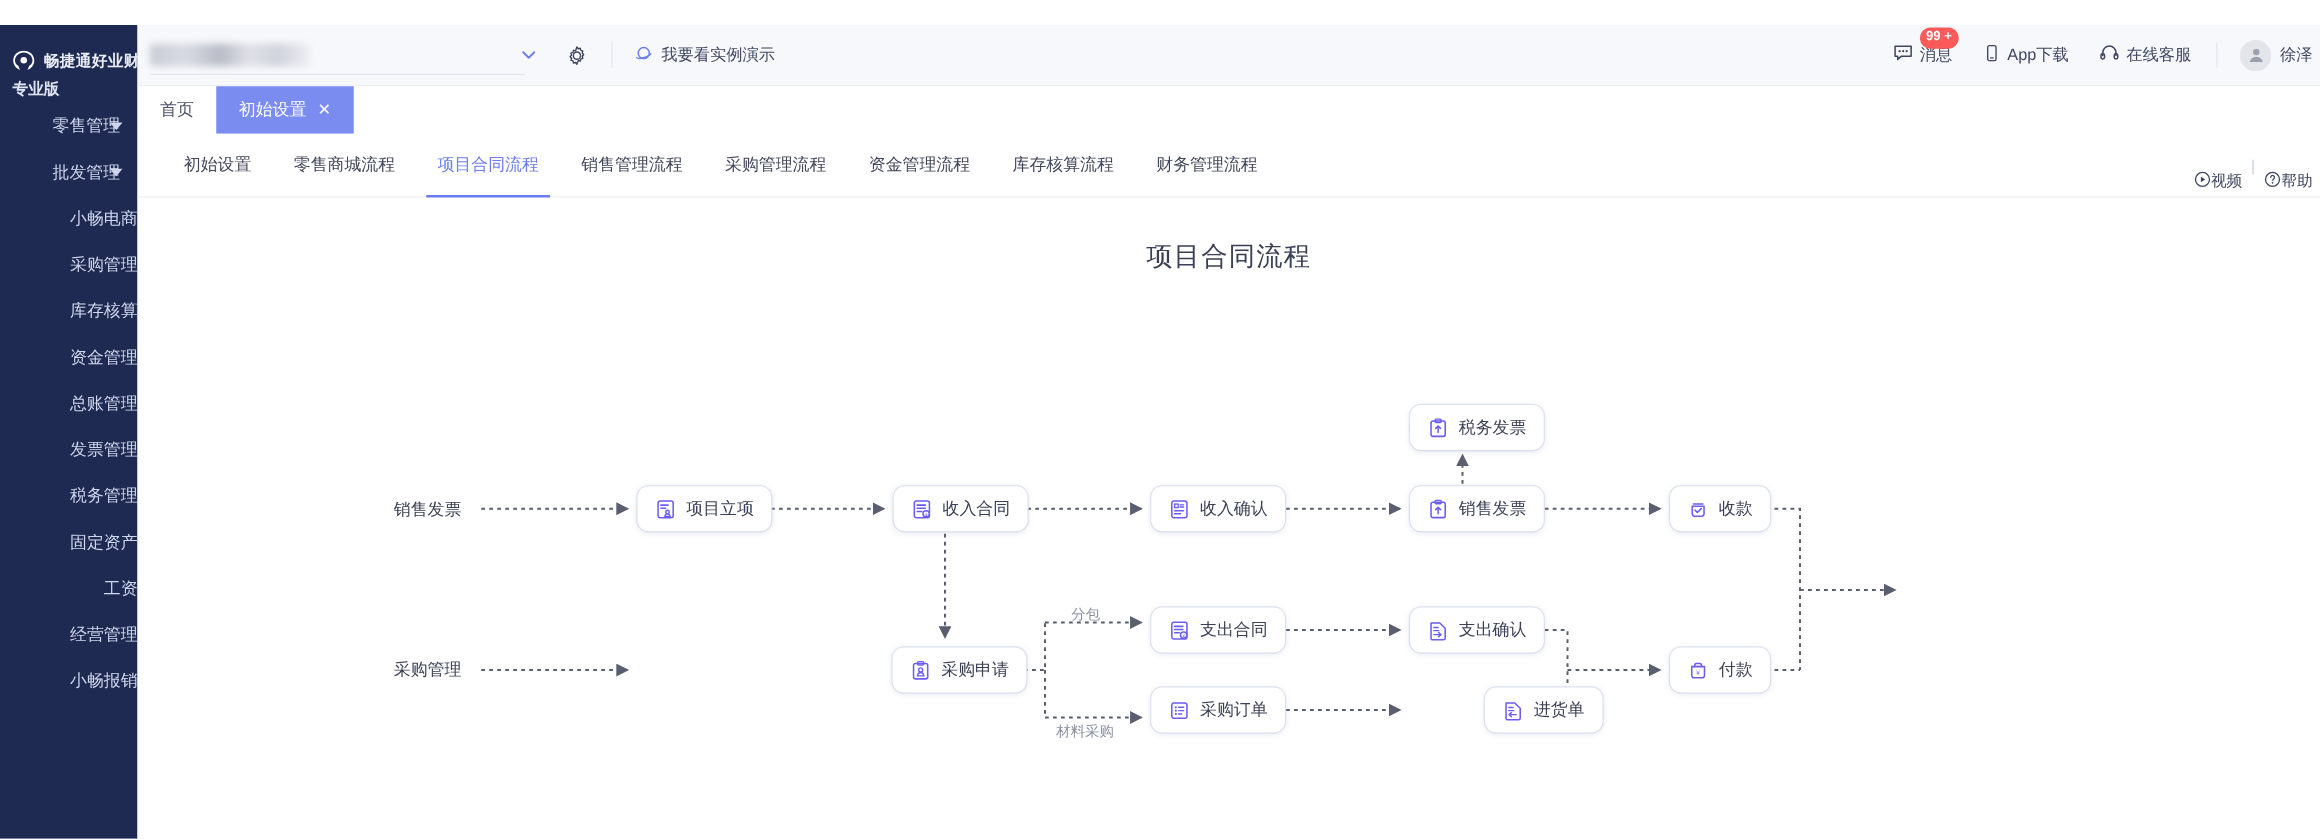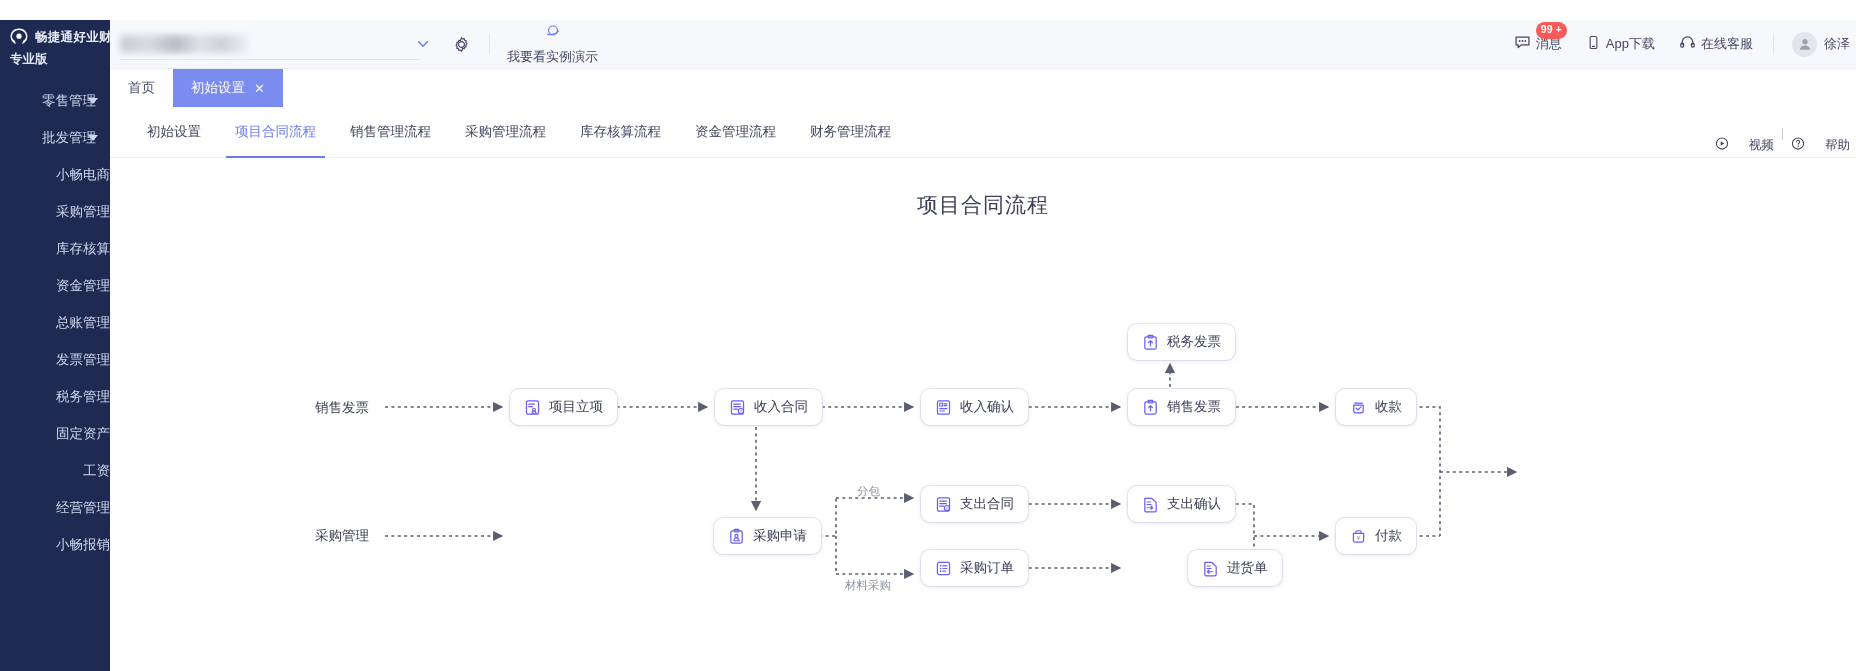--- a/index.html
+++ b/index.html
@@ -10,21 +10,21 @@
     overflow: hidden;
   }
   #app { position: relative; width: 1856px; height: 671px; background: #fff; }
 
   
   #sidebar {
     position: absolute; left: 0; top: 20px; width: 110px; height: 651px;
     background: #1f2a52;
     overflow: hidden;
   }
-  .logo-wrap { position: relative; height: 56px; padding: 6px 0 0 8px; }
+  .logo-wrap { position: relative; height: 56px; padding: 18px 0 0 8px; }
   .logo-row { display: flex; align-items: center; gap: 5px; }
   .logo-mark {
     width: 22px; height: 22px; flex: 0 0 22px;
     display: flex; align-items: center; justify-content: center;
   }
   .logo-text {
     color: #e9ecf5; font-size: 12.5px; letter-spacing: .3px;
     white-space: nowrap; font-weight: 600;
   }
   .logo-sub {
@@ -66,21 +66,21 @@
     margin-left: 82px; width: 22px; height: 22px; display: flex;
     align-items: center; justify-content: center; cursor: pointer;
   }
   .gear-btn {
     margin-left: 16px; width: 22px; height: 22px; display: flex;
     align-items: center; justify-content: center; cursor: pointer;
   }
   .vsep { width: 1px; height: 20px; background: #e2e5ee; margin: 0 17px; }
   .demo-link {
     display: flex; align-items: center; gap: 6px; cursor: pointer;
-    color: #3f4660; font-size: 13px; white-space: nowrap; flex-direction: column;
+    color: #3f4660; font-size: 13px; white-space: nowrap;
   }
   .topbar-right {
     margin-left: auto; display: flex; align-items: center;
     padding-right: 6px; gap: 0;
   }
   .tr-item {
     display: flex; align-items: center; gap: 5px; cursor: pointer;
     color: #3f4660; font-size: 13px; position: relative;
     margin-left: 24px; white-space: nowrap;
   }
@@ -125,21 +125,21 @@
   }
   .stab.active { color: #6a7cf0; }
   .stab.active::after {
     content: ""; position: absolute; left: 8px; right: 8px; bottom: 0;
     height: 2px; background: #6a7cf0;
   }
   .subtabs-right {
     position: absolute; right: 6px; top: 50%; transform: translateY(-50%);
     display: flex; align-items: center; color: #3f4660; font-size: 12.5px;
   }
-  .sr-item { display: flex; align-items: center; gap: 20px; cursor: pointer; white-space: nowrap; margin-top: 26px; }
+  .sr-item { display: flex; align-items: center; gap: 0; cursor: pointer; white-space: nowrap; margin-top: 26px; }
   .sr-sep { margin: 0 7px; color: #c9cdd8; }
 
   
   #flow-title {
     text-align: center; margin-top: 33px;
     font-size: 21px; color: #3a4055; font-weight: 400; letter-spacing: 1px;
   }
   #canvas {
     position: absolute; left: 0; top: 51px; right: 0; bottom: 0;
     overflow: hidden;
@@ -305,34 +305,37 @@
       <span class="x">✕</span>
     </div>
   </div>
 
   <div id="content">
 
     <div id="subtabs">
       <div class="stab">
           <span>初始设置</span>
         </div>
+      <div class="stab">
+          <span>零售商城流程</span>
+        </div>
       <div class="stab active">
           <span>项目合同流程</span>
         </div>
       <div class="stab">
           <span>销售管理流程</span>
         </div>
       <div class="stab">
           <span>采购管理流程</span>
         </div>
       <div class="stab">
+          <span>资金管理流程</span>
+        </div>
+      <div class="stab">
           <span>库存核算流程</span>
-        </div>
-      <div class="stab">
-          <span>资金管理流程</span>
         </div>
       <div class="stab">
           <span>财务管理流程</span>
         </div>
 
       <div class="subtabs-right">
         <span class="sr-item">
           <span>
             <svg width="14" height="14" viewBox="0 0 16 16">
               <circle cx="8" cy="8" r="6.4" fill="none" stroke="#3f4660" stroke-width="1.2"></circle>

